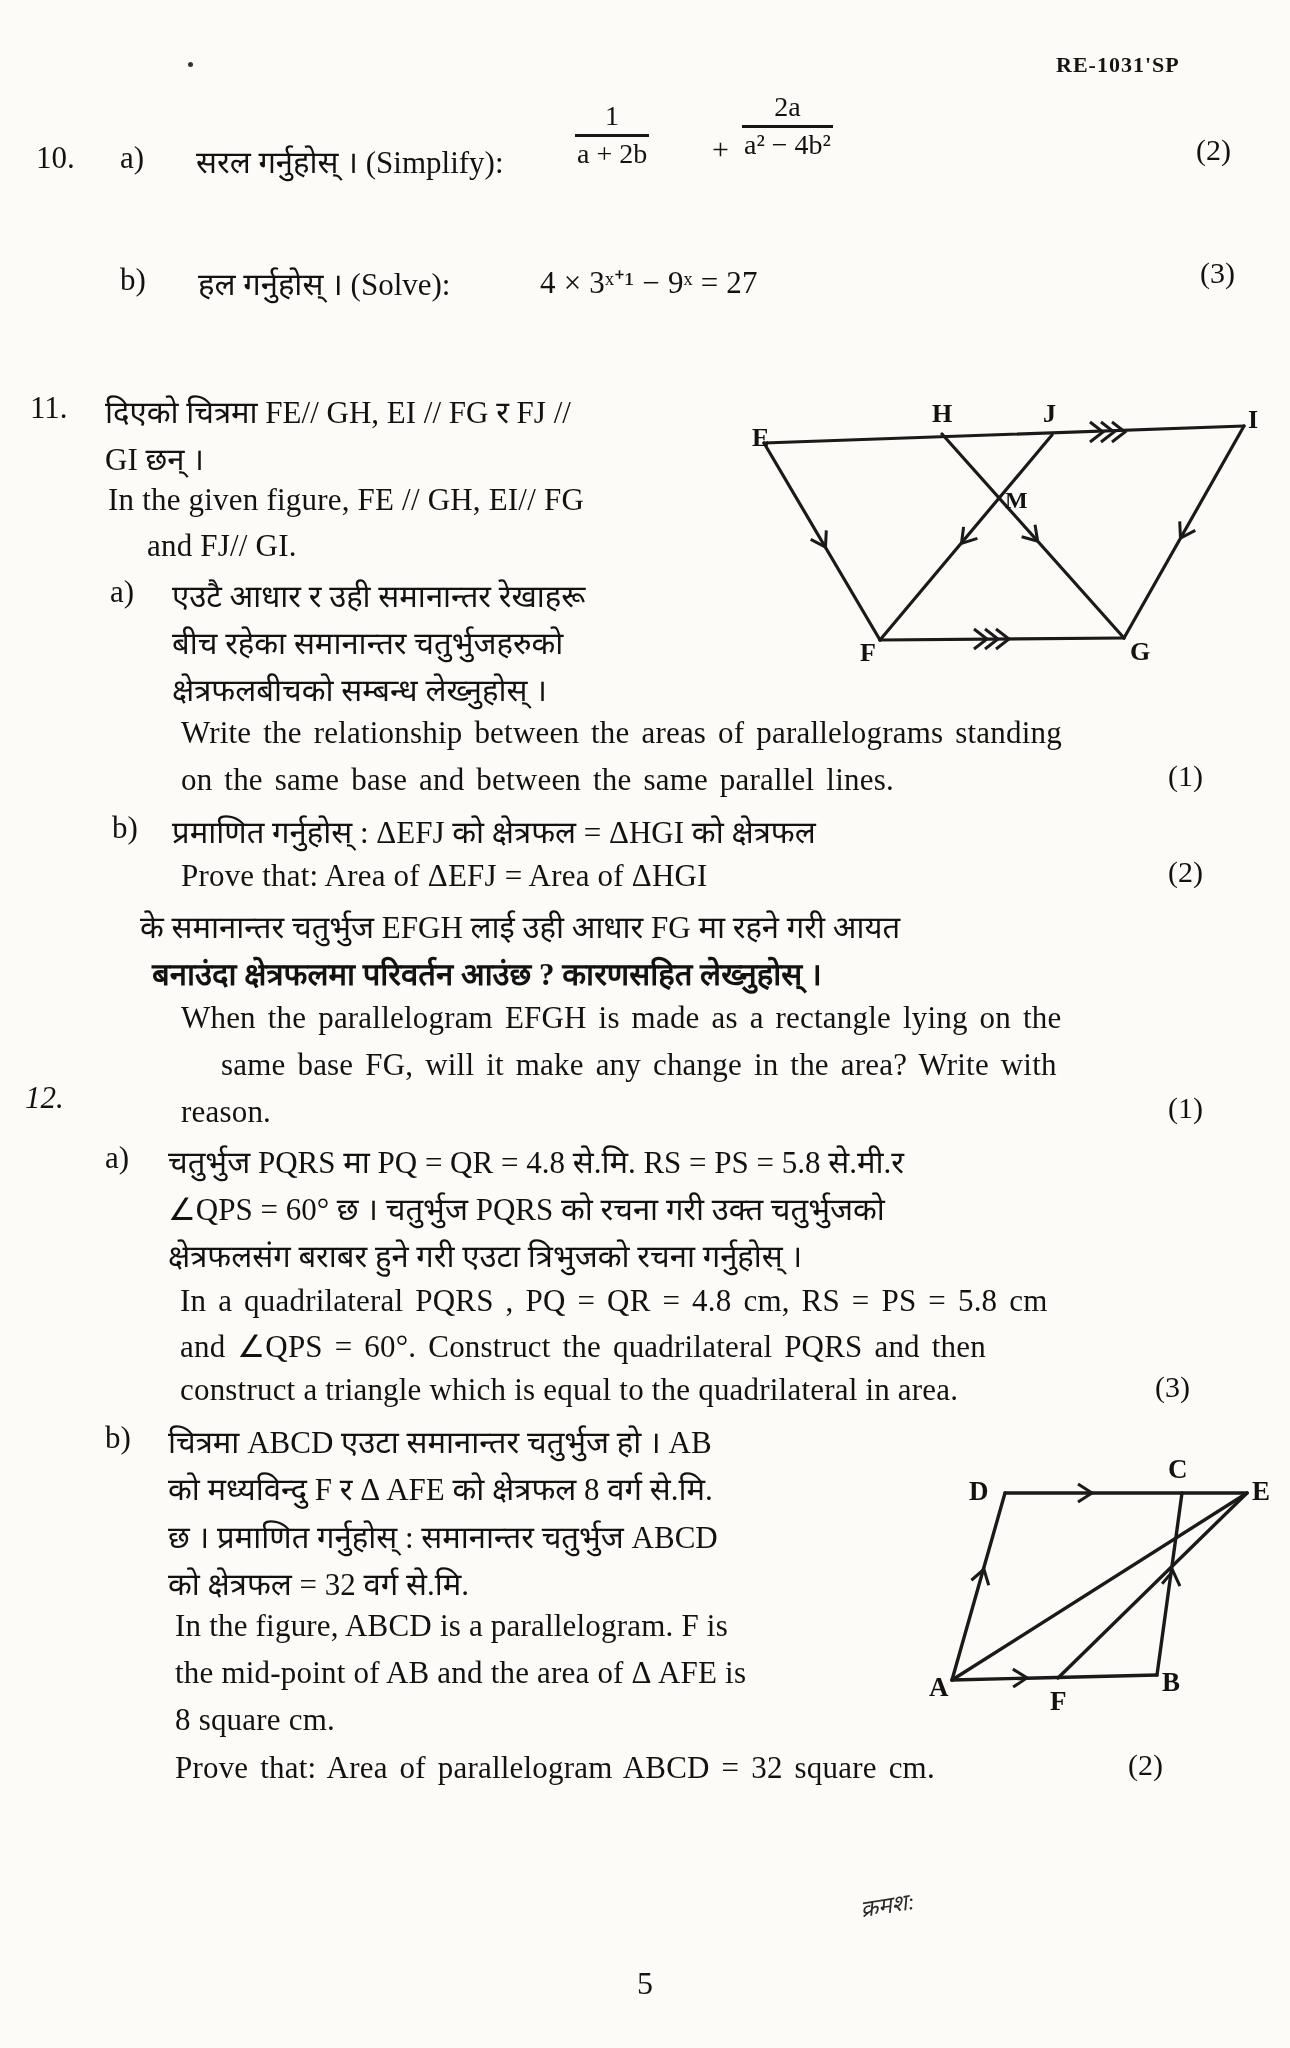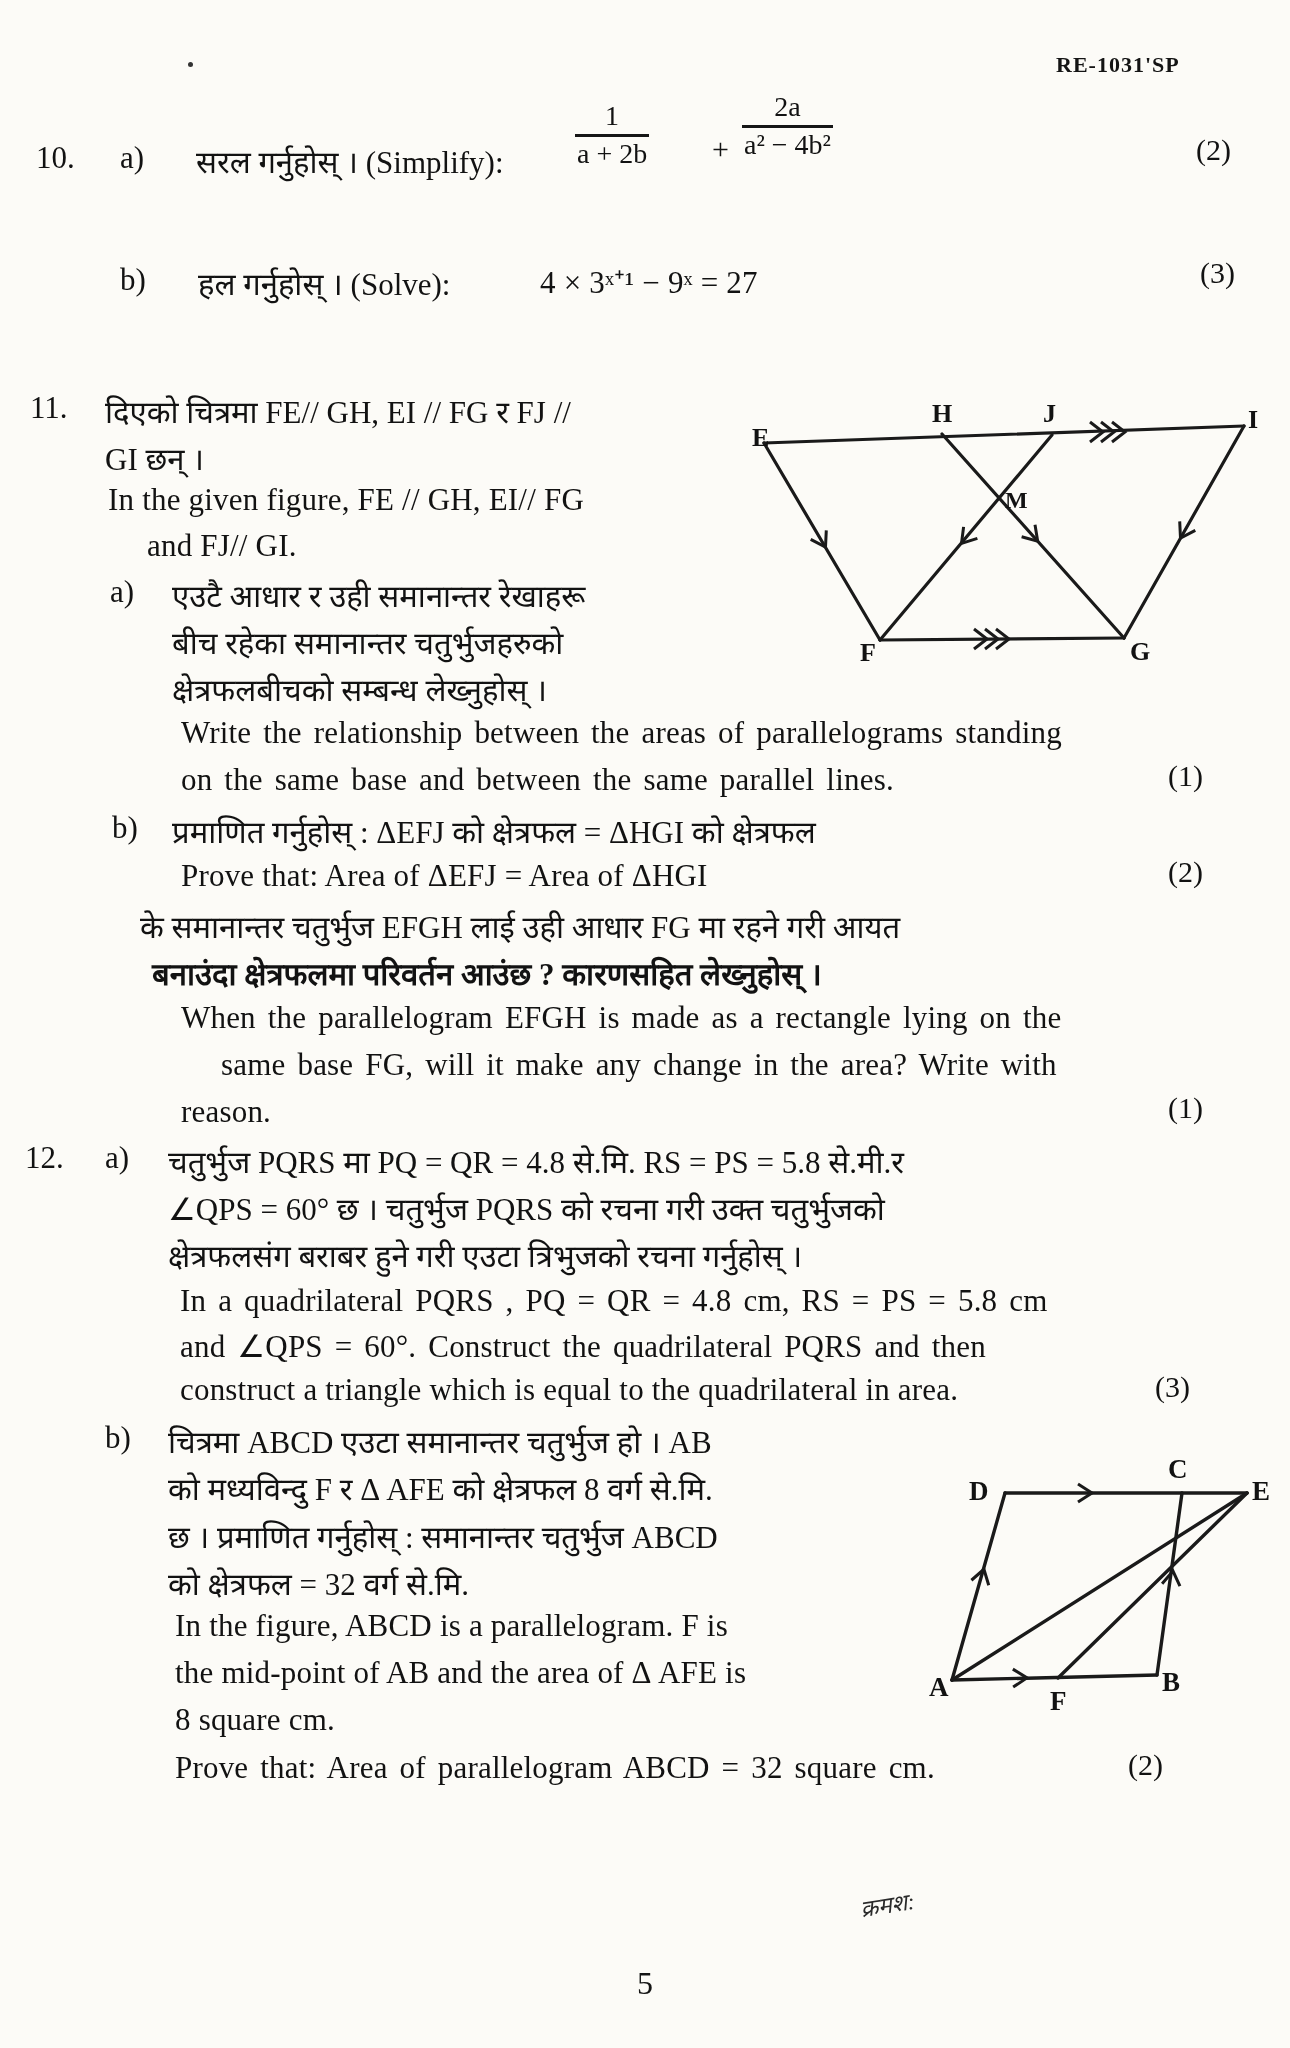--- a/index.html
+++ b/index.html
@@ -118,21 +118,21 @@
     </g>
     <text x="0" y="48" font-size="26">E</text>
     <text x="180" y="24" font-size="26">H</text>
     <text x="291" y="24" font-size="26">J</text>
     <text x="496" y="30" font-size="26">I</text>
     <text x="253" y="110" font-size="24">M</text>
     <text x="108" y="263" font-size="26">F</text>
     <text x="378" y="262" font-size="26">G</text>
   </svg>
 
-  <div class="line np" style="left:25px;top:1140px;">12.</div>
+  <div class="line np" style="left:25px;top:1080px;font-style:italic;">12.</div>
   <div class="line np" style="left:105px;top:1140px;">a)</div>
   <div class="line np" style="left:168px;top:1140px;">चतुर्भुज PQRS मा PQ = QR = 4.8 से.मि. RS = PS = 5.8 से.मी.र</div>
   <div class="line np" style="left:168px;top:1187px;">∠QPS = 60° छ । चतुर्भुज PQRS को रचना गरी उक्त चतुर्भुजको</div>
   <div class="line np" style="left:168px;top:1234px;">क्षेत्रफलसंग बराबर हुने गरी एउटा त्रिभुजको रचना गर्नुहोस् ।</div>
   <div class="line en wide" style="left:180px;top:1283px;">In a quadrilateral PQRS , PQ = QR = 4.8 cm, RS = PS = 5.8 cm</div>
   <div class="line en wide" style="left:180px;top:1328px;">and ∠QPS = 60°. Construct the quadrilateral PQRS and then</div>
   <div class="line en" style="left:180px;top:1372px;">construct a triangle which is equal to the quadrilateral in area.</div>
   <div class="marks" style="left:1155px;top:1370px;">(3)</div>
 
   <div class="line np" style="left:105px;top:1420px;">b)</div>

